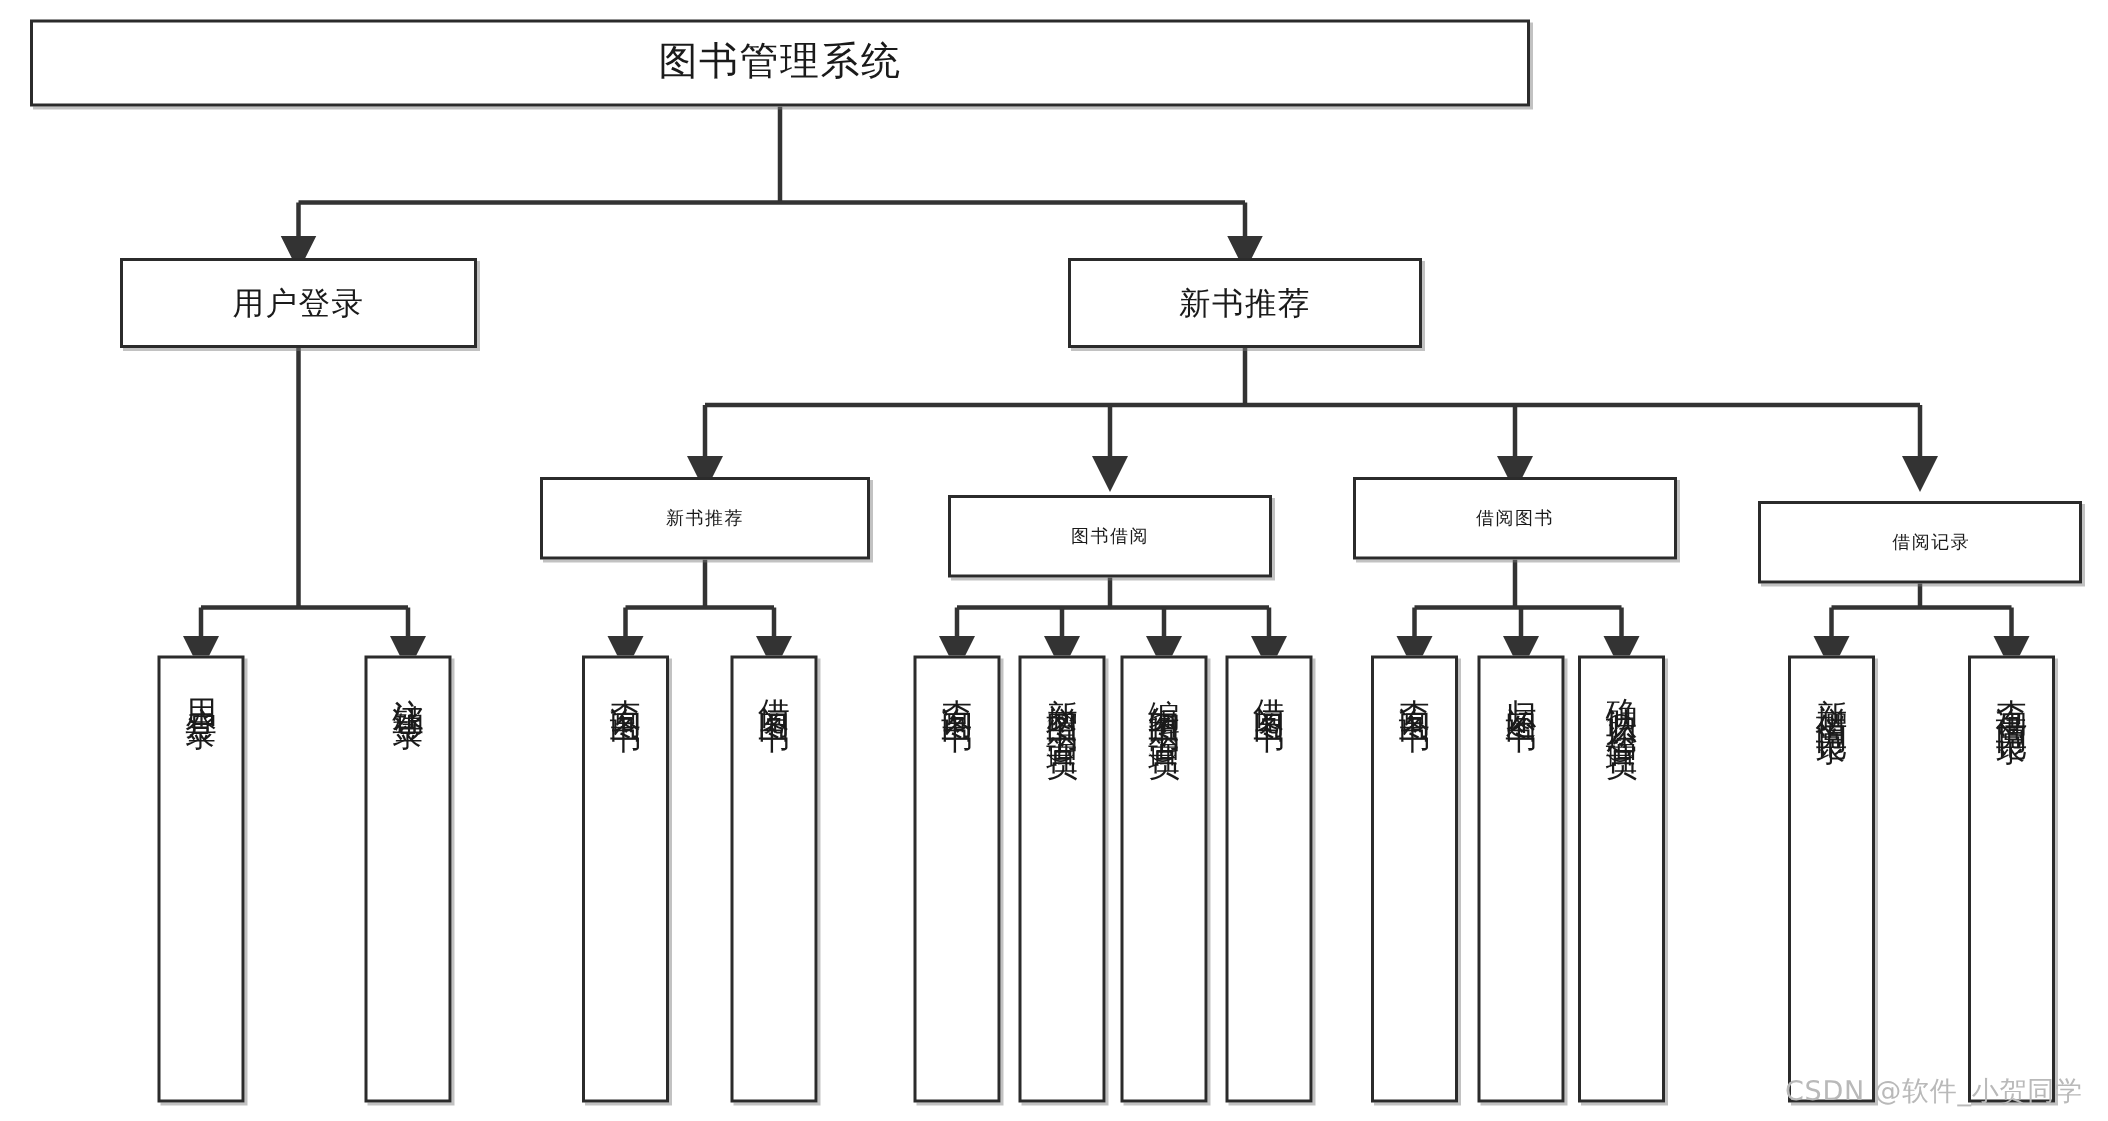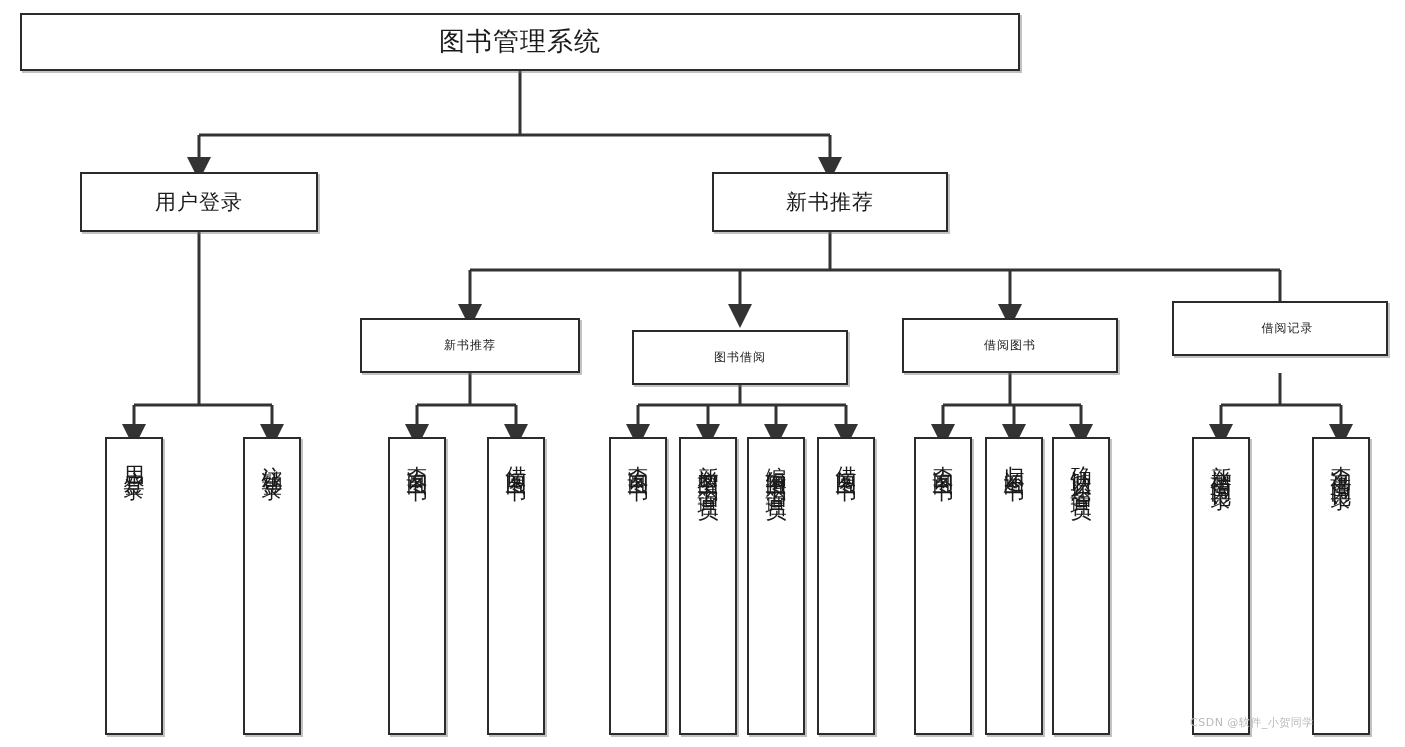--- a/index.html
+++ b/index.html
@@ -53,21 +53,21 @@
     letter-spacing: 5px;
     white-space: nowrap;
   }
   .node.root .lbl { font-size: 26px; }
   .node.level1 .lbl { font-size: 21px; }
   .node.level2 .lbl { font-size: 12px; }
 
   .watermark {
     position: absolute;
     color: #b9b9b9;
-    font-size: 11px;
+    font-size: 18px;
     letter-spacing: 0.5px;
     white-space: nowrap;
     pointer-events: none;
   }
 </style>
 </head>
 <body>
 
 <div id="canvas">
 
@@ -134,21 +134,21 @@
 
   <div class="node level2" style="left: 360px; top: 318px; width: 220px; height: 55px;">
     <span class="lbl">新书推荐</span>
   </div>
   <div class="node level2" style="left: 632px; top: 318px; width: 216px; height: 55px; margin-top: 12px;">
     <span class="lbl">图书借阅</span>
   </div>
   <div class="node level2" style="left: 902px; top: 318px; width: 216px; height: 55px;">
     <span class="lbl">借阅图书</span>
   </div>
-  <div class="node level2" style="left: 1172px; top: 301px; width: 216px; height: 55px; padding-left: 15px;">
+  <div class="node level2" style="left: 1172px; top: 334px; width: 216px; height: 55px; padding-left: 15px;">
     <span class="lbl">借阅记录</span>
   </div>
 
   <div class="node vertical" style="left: 105px; top: 437px; width: 58px; height: 298px;">
     <span class="lbl">用户登录</span>
   </div>
   <div class="node vertical" style="left: 243px; top: 437px; width: 58px; height: 298px;">
     <span class="lbl">注销登录</span>
   </div>
 

